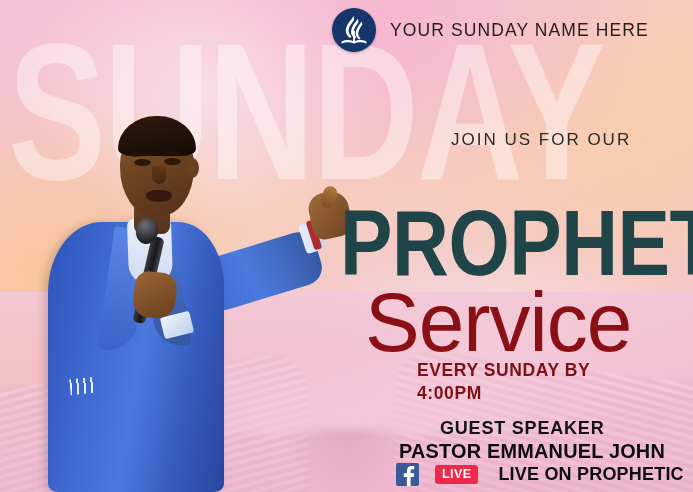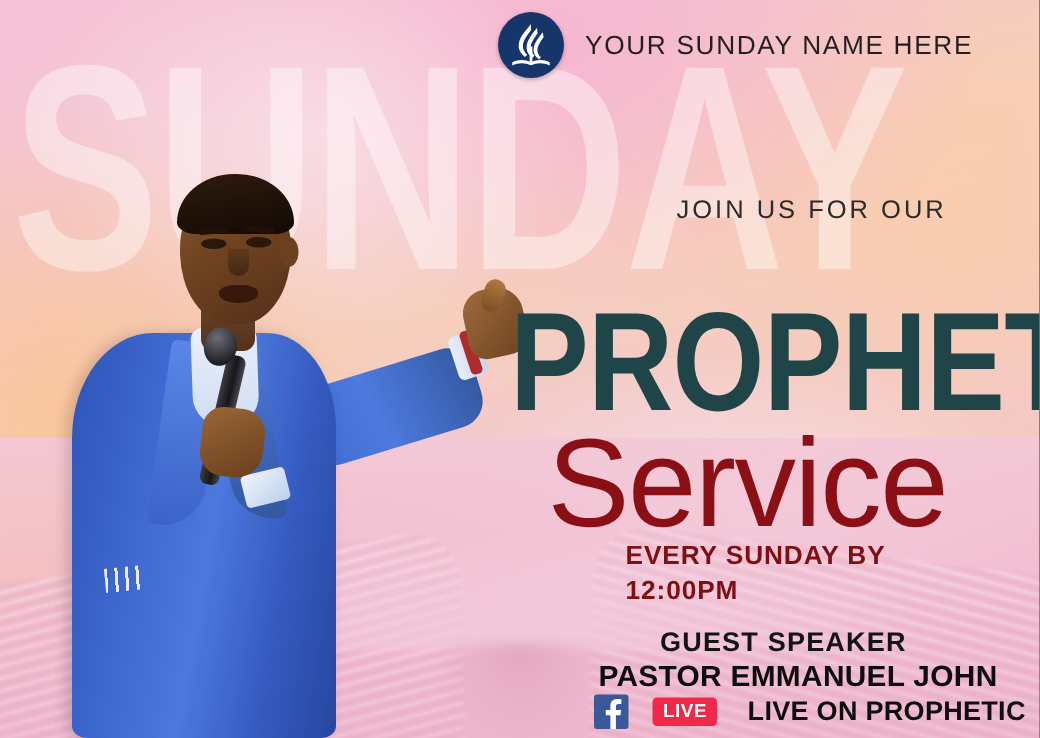--- a/index.html
+++ b/index.html
@@ -375,21 +375,21 @@
   </div>
 
   <div class="join">JOIN US FOR OUR</div>
 
   <div class="prophetic">PROPHETIC</div>
 
   <div class="service">Service</div>
 
   <div class="when">
     <div>EVERY SUNDAY BY</div>
-    <div>12:00PM</div>
+    <div>4:00PM</div>
   </div>
 
   <div class="guest-label">GUEST SPEAKER</div>
 
   <div class="guest-name">PASTOR EMMANUEL JOHN</div>
 
   <div class="fb-row">
     <span class="fb-mark">
       <svg width="23" height="23" viewBox="0 0 23 23">
         <path d="M14.6 23 V13.9 h3.05 l0.46 -3.55 h-3.51 V8.07 c0 -1.03 0.29 -1.73 1.76 -1.73 l1.88 0 V3.16 C17.92 3.12 16.8 3.02 15.5 3.02 c-2.72 0 -4.58 1.66 -4.58 4.71 v2.61 H7.85 v3.55 h3.07 V23 Z" fill="#ffffff"></path>

